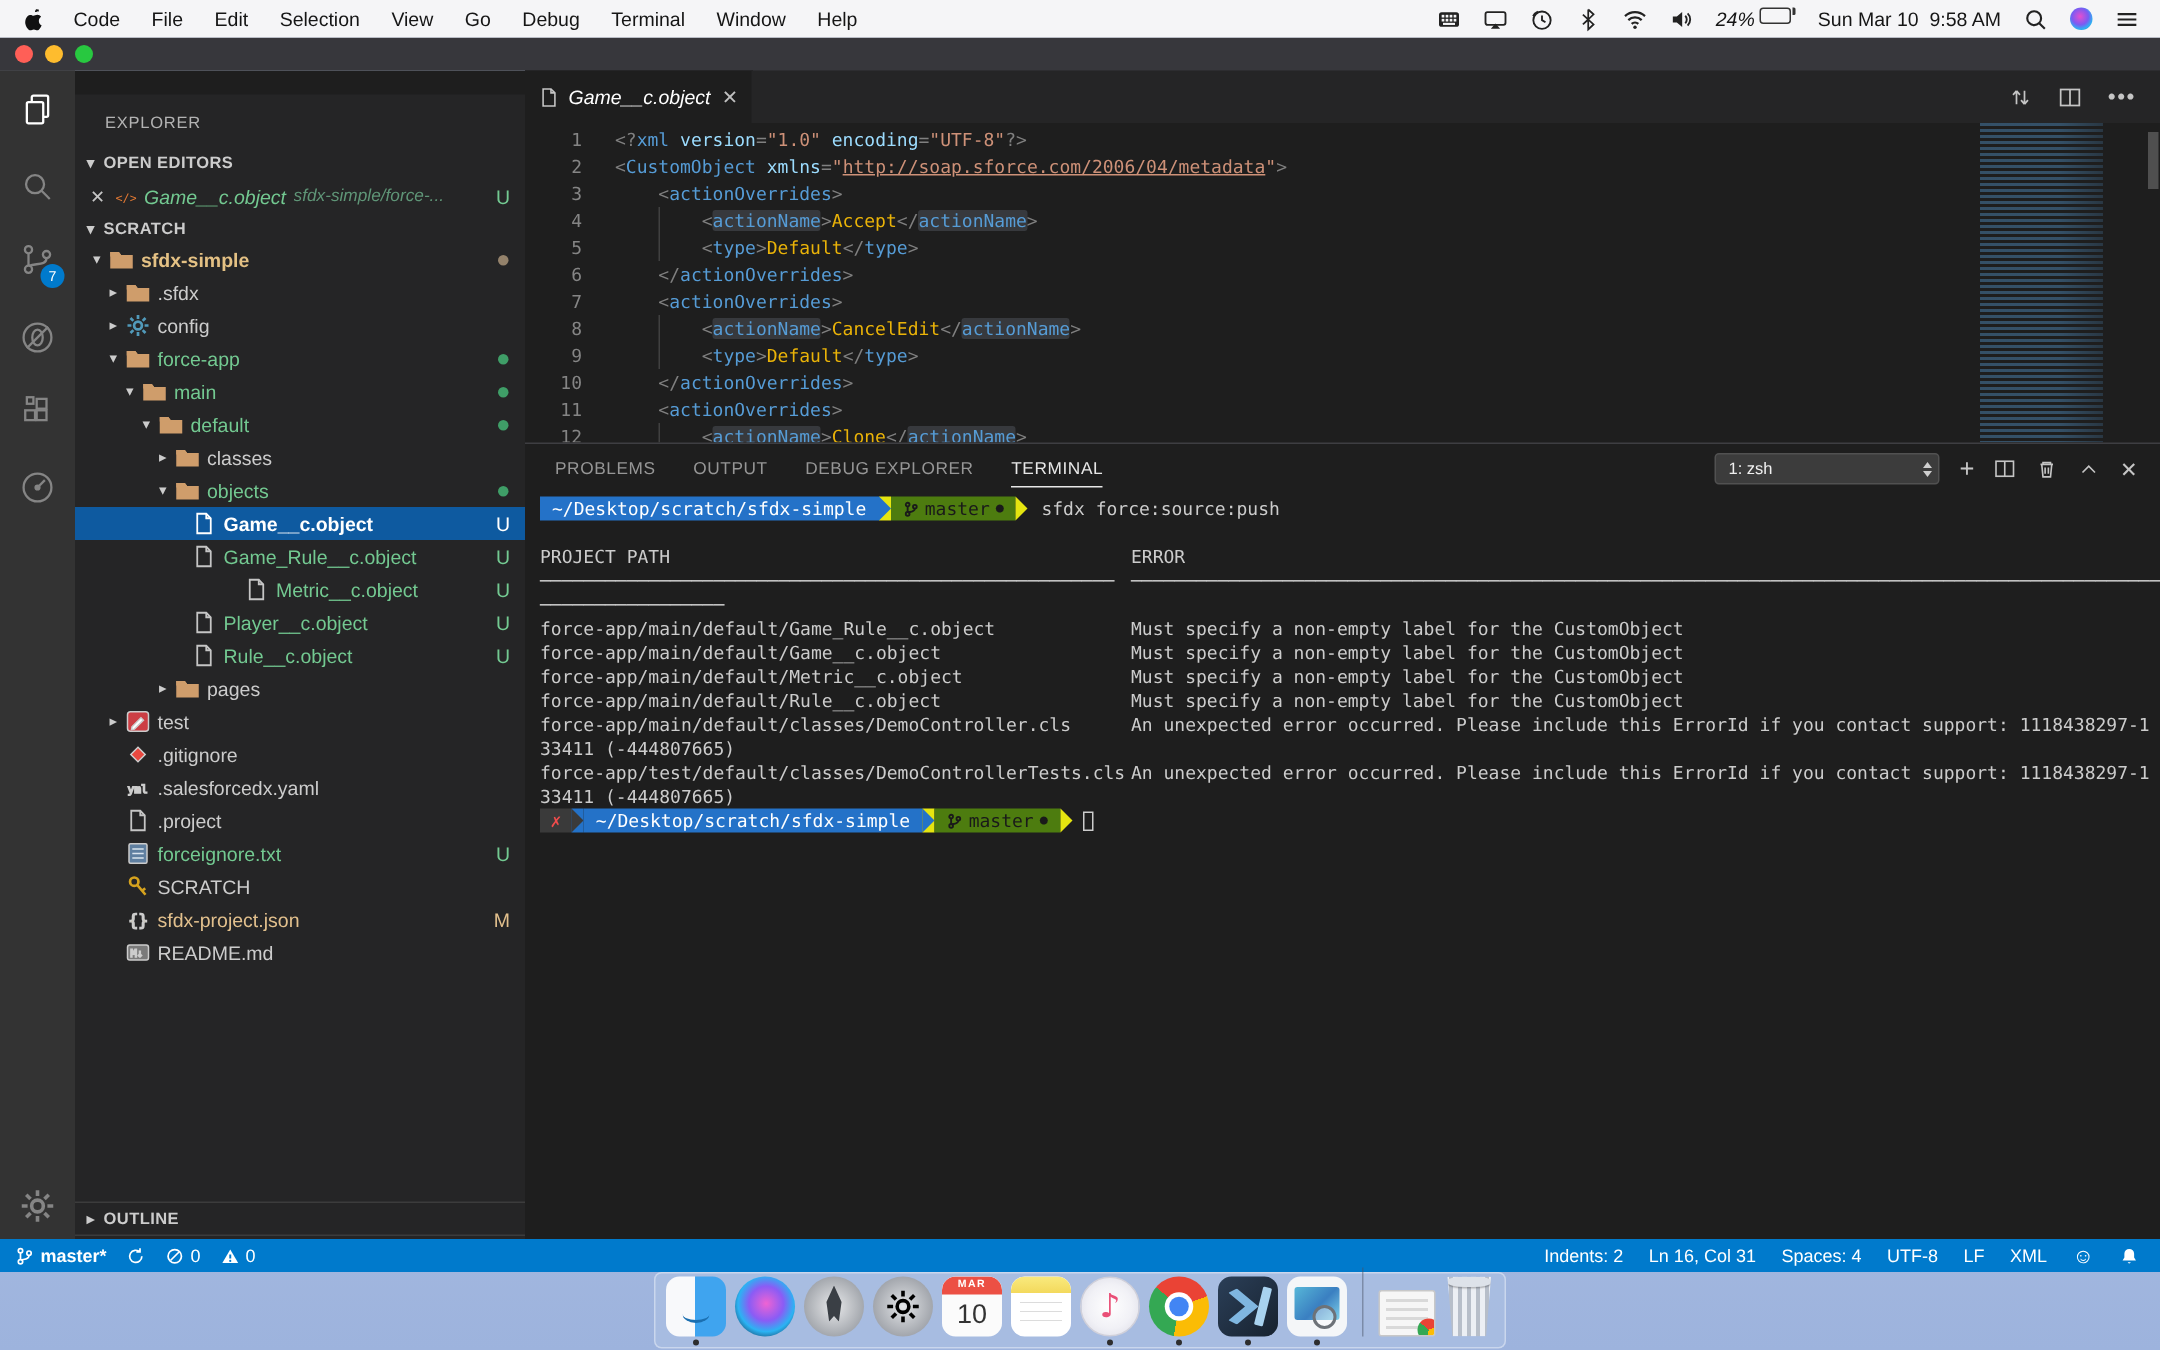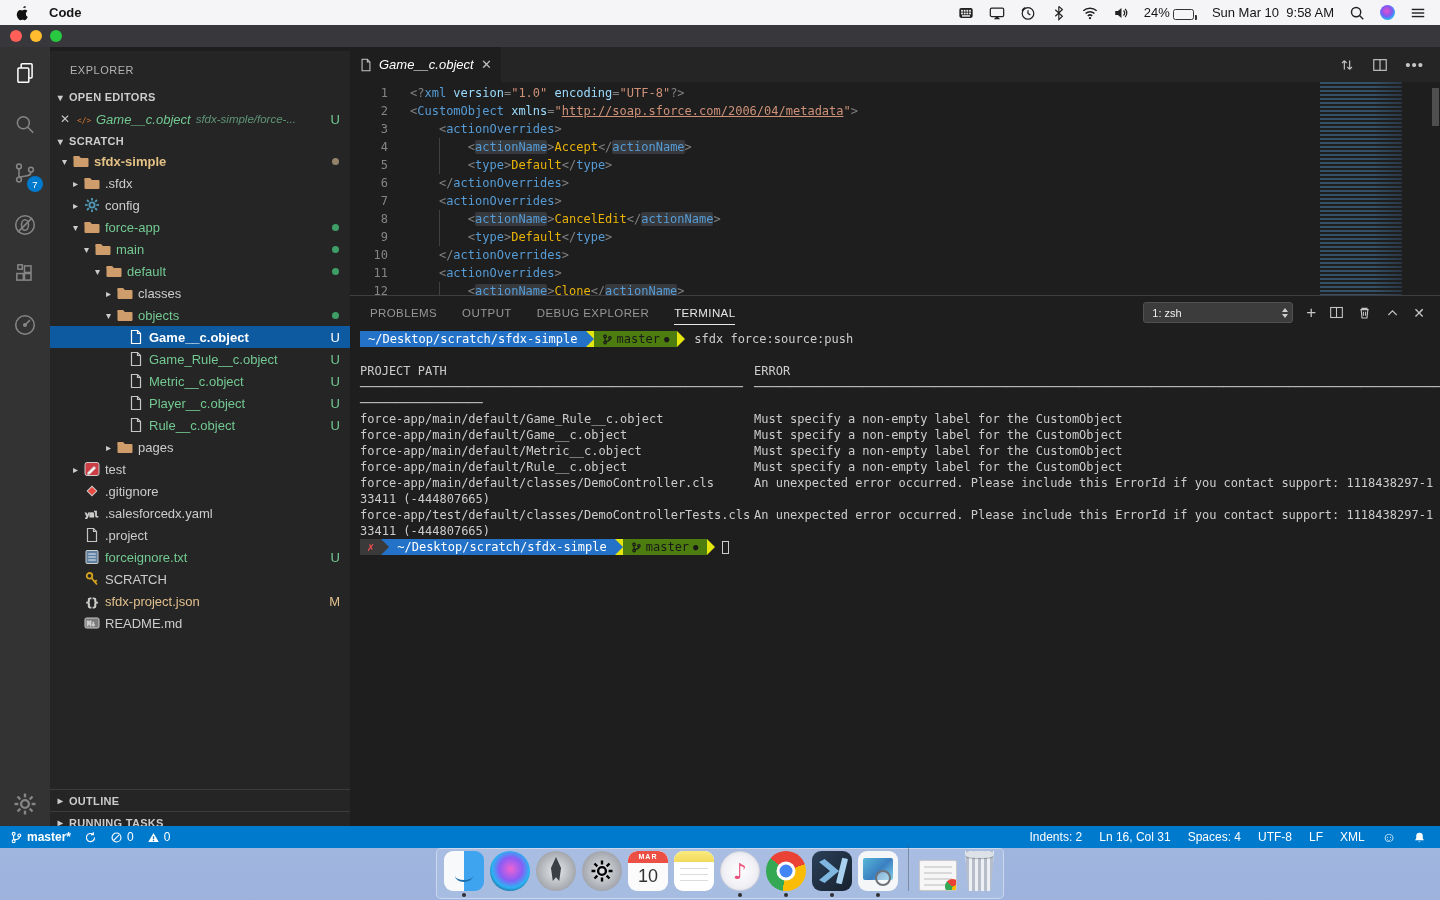--- a/index.html
+++ b/index.html
@@ -9,26 +9,26 @@
     background:linear-gradient(180deg,#c9d6ef 0%,#b4c5e6 60%,#9db3dd 100%);
     position:relative;
   }
   svg { display:block; }
 
   
   .menubar { position:absolute; top:0; left:0; width:1440px; height:25px;
     background:#f5f5f7; display:flex; align-items:center; justify-content:space-between;
     padding:0 14px; font-size:13px; color:#151515; z-index:50; }
   .mb-left { display:flex; align-items:center; gap:21px; }
-  .mb-appname { font-weight:bold; }
+  .mb-appname { font-weight:normal; }
   .mb-item { cursor:default; }
   .mb-right { display:flex; align-items:center; gap:15px; }
   .mb-right svg { width:16px; height:16px; stroke:#222; fill:none; stroke-width:1.4; }
   .mb-clock { white-space:pre; }
-  .batt { display:inline-flex; align-items:flex-end; gap:3px; }
+  .batt { display:inline-flex; align-items:flex-start; gap:3px;font-style:italic; }
   .batt-body { width:21px; height:11px; border:1px solid #333; border-radius:2.5px; padding:1px; position:relative; }
   .batt-fill { width:25%; height:100%; background:#222; border-radius:1px; }
   .batt-nub { width:2px; height:5px; background:#333; border-radius:0 1px 1px 0; margin-left:-2px; }
   .siri-orb { width:15px; height:15px; border-radius:50%;
     background:radial-gradient(circle at 45% 40%, #e44fd0 0%, #7b5bf2 45%, #2bb3f3 70%, #16205a 100%); }
 
   
   .titlebar { position:absolute; top:25px; left:0; width:1440px; height:22px; background:#37373c;
     display:flex; align-items:center; }
   .lights { position:absolute; left:10px; top:5px; display:flex; gap:8px; }
@@ -41,21 +41,21 @@
   
   .activitybar { position:absolute; top:0; left:0; width:50px; height:779px; background:#333333; }
   .ab-icon { position:absolute; left:0; width:50px; height:44px; display:flex; align-items:center; justify-content:center;
     color:#858585; }
   .ab-icon.active { color:#ffffff; }
   .ab-icon svg { width:24px; height:24px; stroke:currentColor; fill:none; stroke-width:1.4; }
   .ab-badge { position:absolute; right:7px; bottom:3px; min-width:16px; height:16px; border-radius:9px;
     background:#007acc; color:#fff; font-size:9.5px; display:flex; align-items:center; justify-content:center; }
 
   
-  .sidebar { position:absolute; top:4px; left:50px; width:300px; height:779px; background:#252526;
+  .sidebar { position:absolute; top:16px; left:50px; width:300px; height:779px; background:#252526;
     color:#cccccc; font-size:13px; overflow:hidden; }
   .sb-title { padding:13px 0 10px 20px; font-size:11px; letter-spacing:.5px; color:#b3b3b3; }
   .section-h { height:22px; display:flex; align-items:center; gap:3px; padding-left:5px;
     font-size:11px; font-weight:bold; color:#cccccc; letter-spacing:.3px; }
   .section-h .tw { width:11px; text-align:center; font-size:10px; color:#cccccc; }
   .oe-item { height:22px; display:flex; align-items:center; gap:5px; padding-left:8px; }
   .oe-close { color:#c5c5c5; font-size:12px; width:14px; text-align:center; }
   .oe-item .fi { width:14px; height:14px; }
   .oe-name { color:#73c991; font-style:italic; }
   .oe-desc { color:#5f9577; font-style:italic; font-size:11.5px; white-space:nowrap; overflow:hidden;
@@ -300,20 +300,31 @@
 </svg>
 
 <div class="menubar">
   <div class="mb-left">
     <span>
         <svg width="14" height="16" viewBox="0 0 16 18">
           <path fill="#111" stroke="none" d="M11.8 1c-.9.95-2.1.85-2.1.85s-.1-1.25.8-2.1C11.4-.2 12.6 0 12.6 0s.1 1.15-.8 2zM8.4 4.6c1 0 1.8-.75 3.1-.75 1.1 0 2.2.55 2.9 1.5-1.1.75-1.8 1.7-1.8 3.2 0 1.6.9 2.8 2.1 3.3-.55 1.65-1.9 3.9-3.3 3.9-1 0-1.4-.65-2.6-.65s-1.7.65-2.7.65c-1.45 0-3.2-2.4-3.65-4.4C1.8 9.2 2.6 4.9 5.7 4.1c1.1-.3 1.9.5 2.7.5z" transform="translate(1,1.5)"></path>
         </svg>
       </span>
     <span class="mb-appname">Code</span>
+    <span class="mb-left" style="gap:21px">
+        <span class="mb-item">File</span>
+        <span class="mb-item">Edit</span>
+        <span class="mb-item">Selection</span>
+        <span class="mb-item">View</span>
+        <span class="mb-item">Go</span>
+        <span class="mb-item">Debug</span>
+        <span class="mb-item">Terminal</span>
+        <span class="mb-item">Window</span>
+        <span class="mb-item">Help</span>
+      </span>
   </div>
   <div class="mb-right">
     <span>
         <svg viewBox="0 0 18 18">
           <rect x="1.5" y="3.5" width="15" height="11" rx="2" fill="#222" stroke="none"></rect>
           <g fill="#f5f5f7" stroke="none">
             <rect x="3.5" y="5.5" width="2" height="2"></rect>
             <rect x="6.5" y="5.5" width="2" height="2"></rect>
             <rect x="9.5" y="5.5" width="2" height="2"></rect>
             <rect x="12.5" y="5.5" width="2" height="2"></rect>
@@ -555,21 +566,21 @@
         <div class="trow" style="padding-left: 67px;">
           <span class="tw"></span>
           <span class="ticon file">
             <svg viewBox="0 0 16 16" style="stroke:currentColor;fill:none">
               <use href="#i-file"></use>
             </svg>
           </span>
           <span class="tlbl untracked">Game_Rule__c.object</span>
           <span class="tbadge untracked">U</span>
         </div>
-        <div class="trow" style="padding-left: 67px;">
+        <div class="trow" style="padding-left: 102px;">
           <span class="tw"></span>
           <span class="ticon file">
             <svg viewBox="0 0 16 16" style="stroke:currentColor;fill:none">
               <use href="#i-file"></use>
             </svg>
           </span>
           <span class="tlbl untracked">Metric__c.object</span>
           <span class="tbadge untracked">U</span>
         </div>
         <div class="trow" style="padding-left: 67px;">

